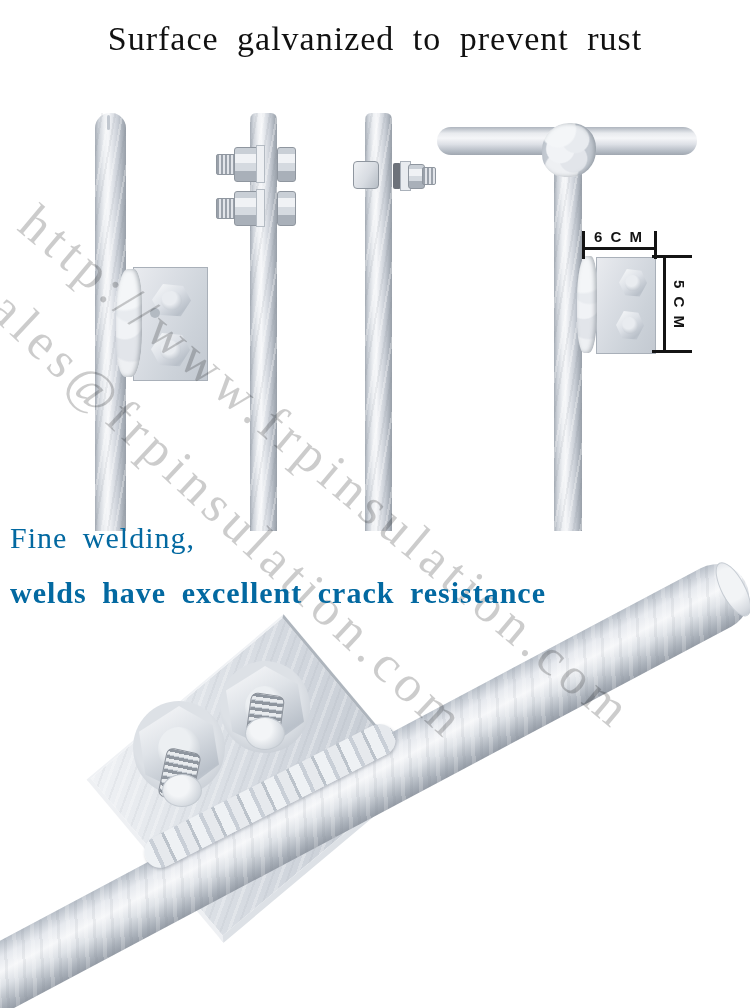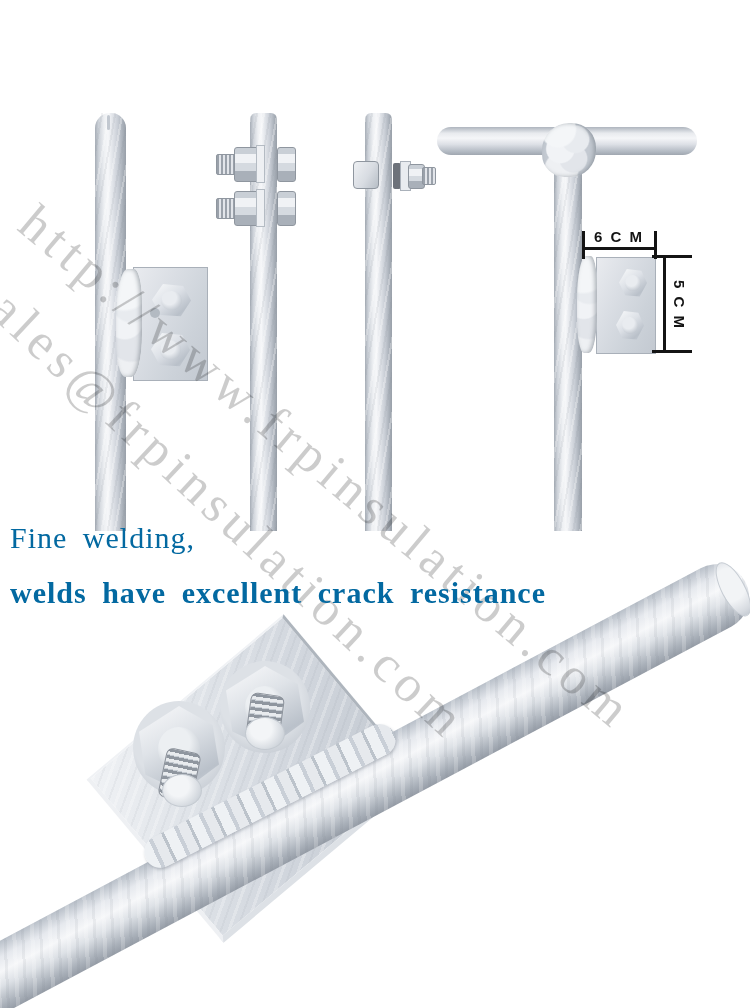--- a/index.html
+++ b/index.html
@@ -94,20 +94,21 @@
   .stud-b{position:absolute;z-index:6;border-radius:7px;border:1px solid #8a9099;
        background:repeating-linear-gradient(to bottom,#8f969f 0 3px,#e8ebee 3px 6px,#c6ccd3 6px 7px);}
   .tip-b{position:absolute;z-index:7;border-radius:50%;border:1px solid #c4cad1;
        background:radial-gradient(circle at 40% 35%,#f3f5f7 0 35%,#d3d8de 72%,#b7bec6 100%);}
 </style>
 </head>
 <body>
 
 <div id="canvas">
 
+  <div class="title">Surface galvanized to prevent rust</div>
 
   <div class="rod" style="left:95px;top:113px;width:31px;height:418px;border-radius:15px 15px 0 0;"></div>
   <div style="position:absolute;z-index:3;left:107px;top:115px;width:3px;height:15px;background:#c2c8d0;border-radius:2px;"></div>
   <div class="plate" style="left:133px;top:267px;width:73px;height:112px;"></div>
   <div class="weld" style="left:116px;top:269px;width:26px;height:108px;"></div>
   <div class="hex" style="left:152px;top:284px;width:39px;height:33px;"></div>
   <div class="hex" style="left:151px;top:333px;width:39px;height:34px;"></div>
   <div class="dot" style="left:150px;top:308px;width:10px;height:10px;"></div>
 
   <div class="rod" style="left:250px;top:113px;width:27px;height:418px;border-radius:6px 6px 0 0;"></div>

